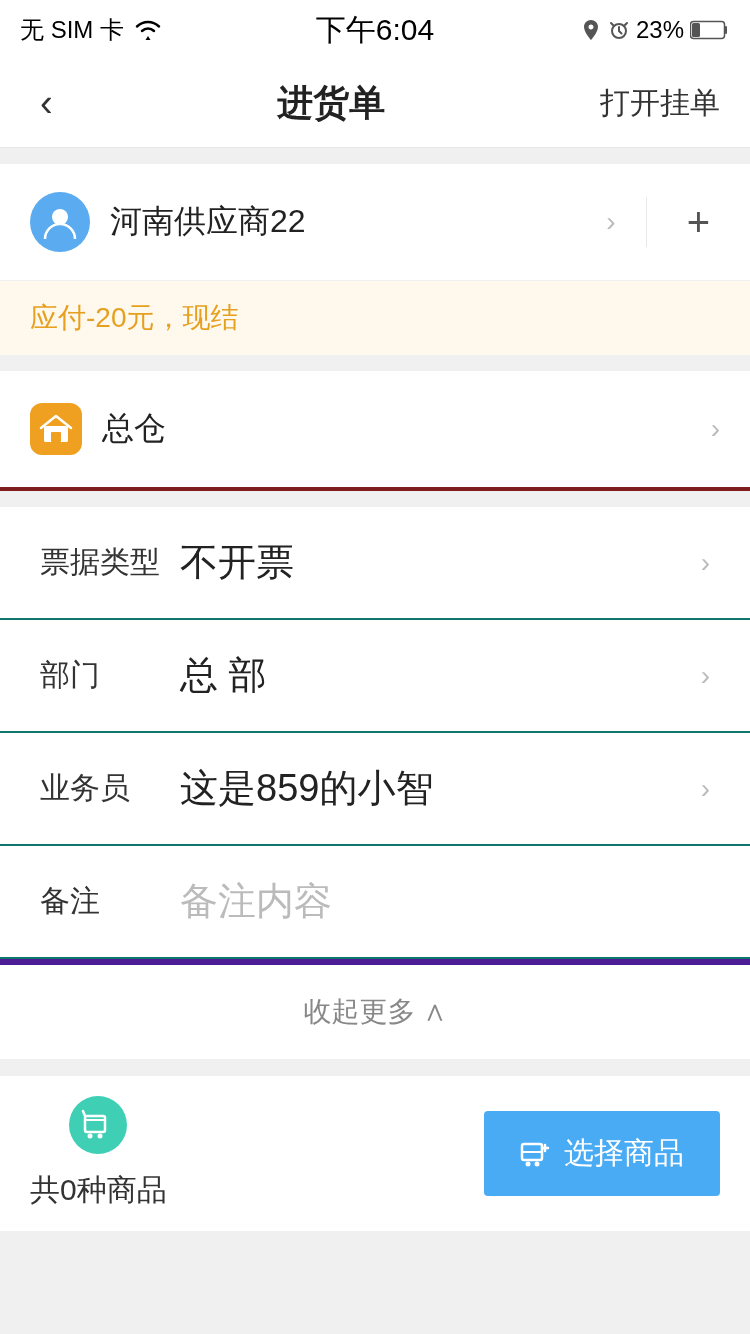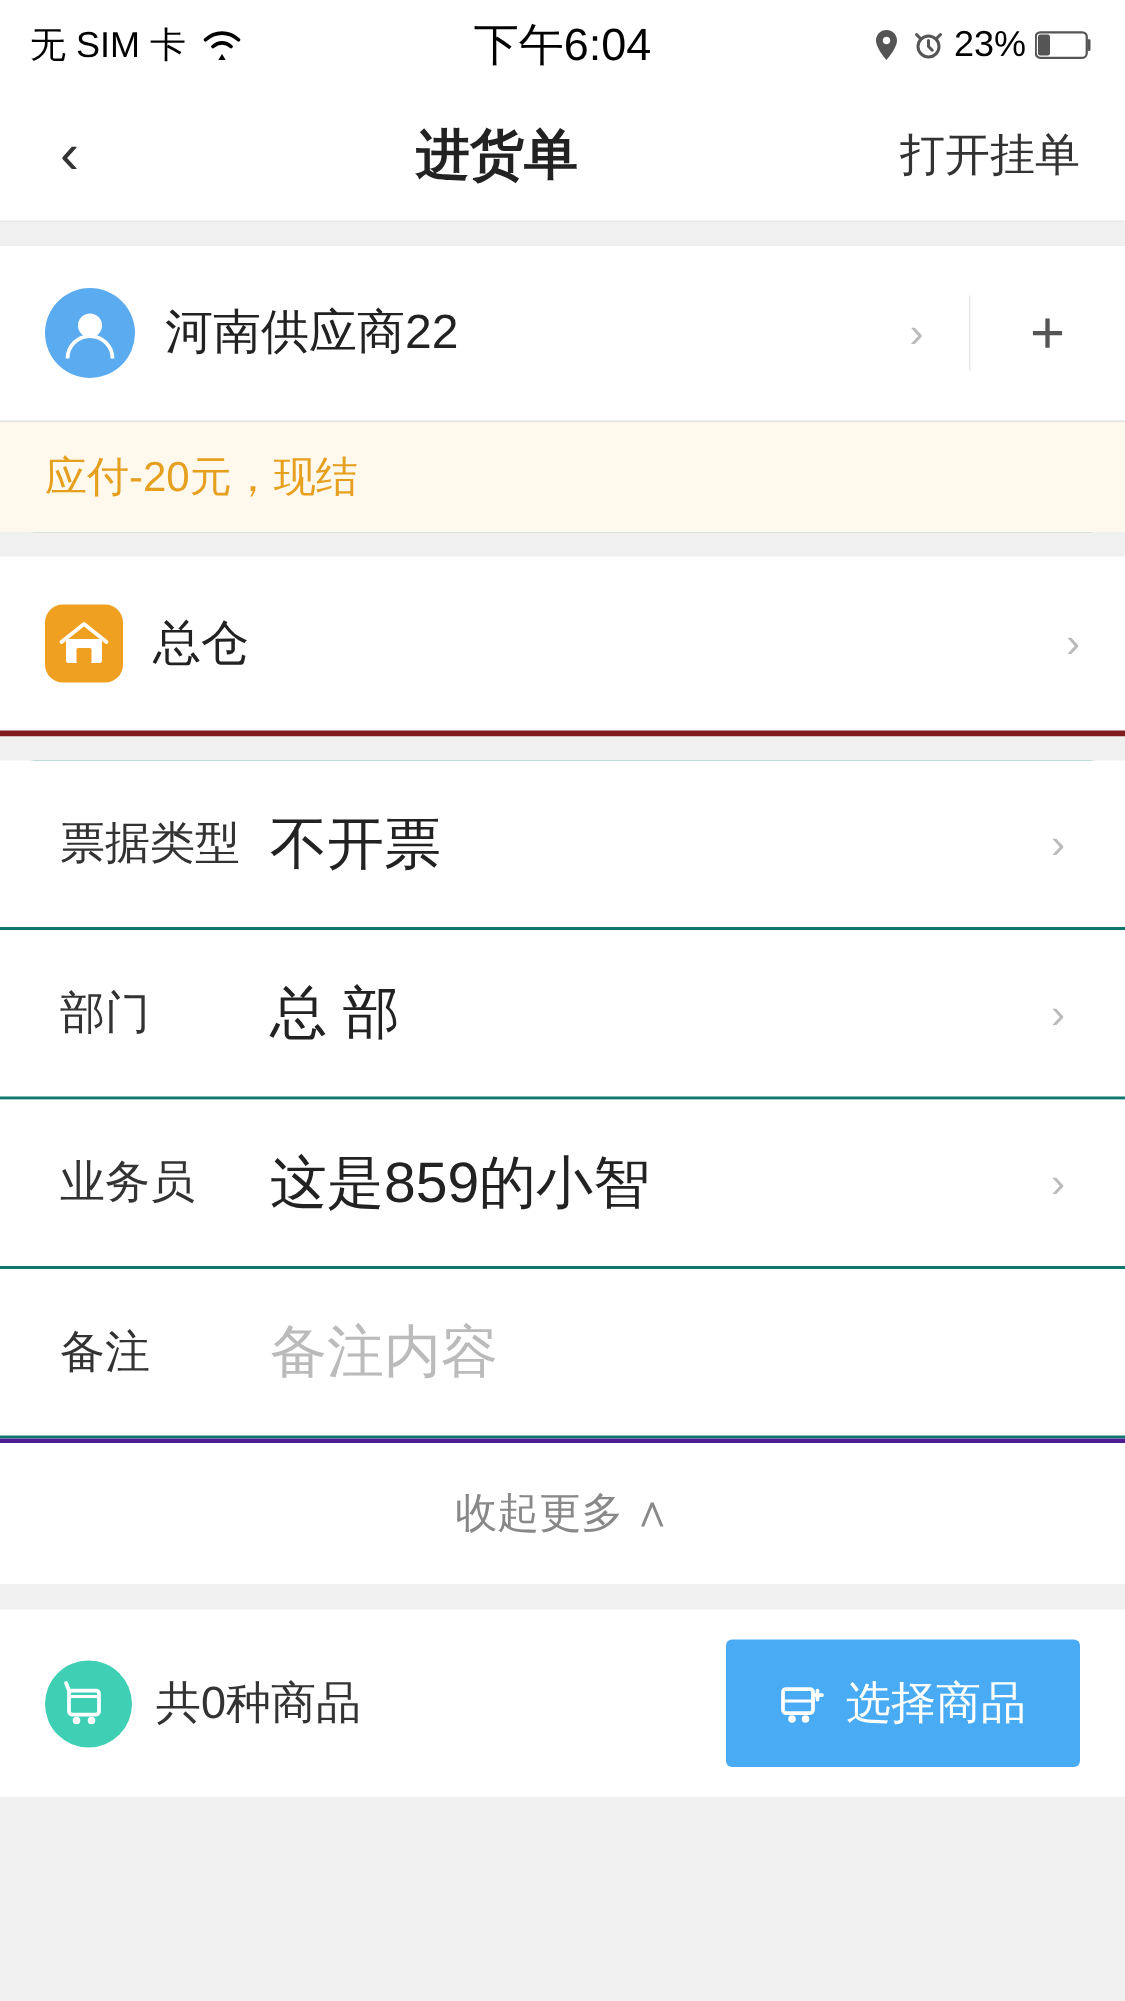--- a/index.html
+++ b/index.html
@@ -67,23 +67,22 @@
       color: #222;
     }
     .nav-action {
       font-size: 30px;
       color: #333;
       cursor: pointer;
     }
 
     
     .card {
-      background: #0f766e;
+      background: #7f1d1d;
       margin-bottom: 0;
-      border-radius: 23px;
     }
 
     
     .supplier-row {
       display: flex;
       align-items: center;
       padding: 28px 30px;
       background: #fff;
       border-bottom: 1px solid #f0f0f0;
     }
@@ -201,36 +200,37 @@
     }
 
     
     .collapse-row {
       background: #fff;
       text-align: center;
       padding: 28px 0;
       font-size: 28px;
       color: #888;
       cursor: pointer;
-      border-top: 3px solid #4c1d95;
+      border-top: 6px solid #4c1d95;
     }
 
     
     .bottom-bar {
       background: #fff;
       padding: 20px 30px;
       display: flex;
       align-items: center;
       justify-content: space-between;
       border-top: 1px solid #f0f0f0;
     }
     .product-info {
       display: flex;
       align-items: center;
       gap: 16px;
+      flex-direction: column;
     }
     .product-icon {
       width: 58px;
       height: 58px;
       border-radius: 50%;
       background: #3ecfb4;
       display: flex;
       align-items: center;
       justify-content: center;
     }

